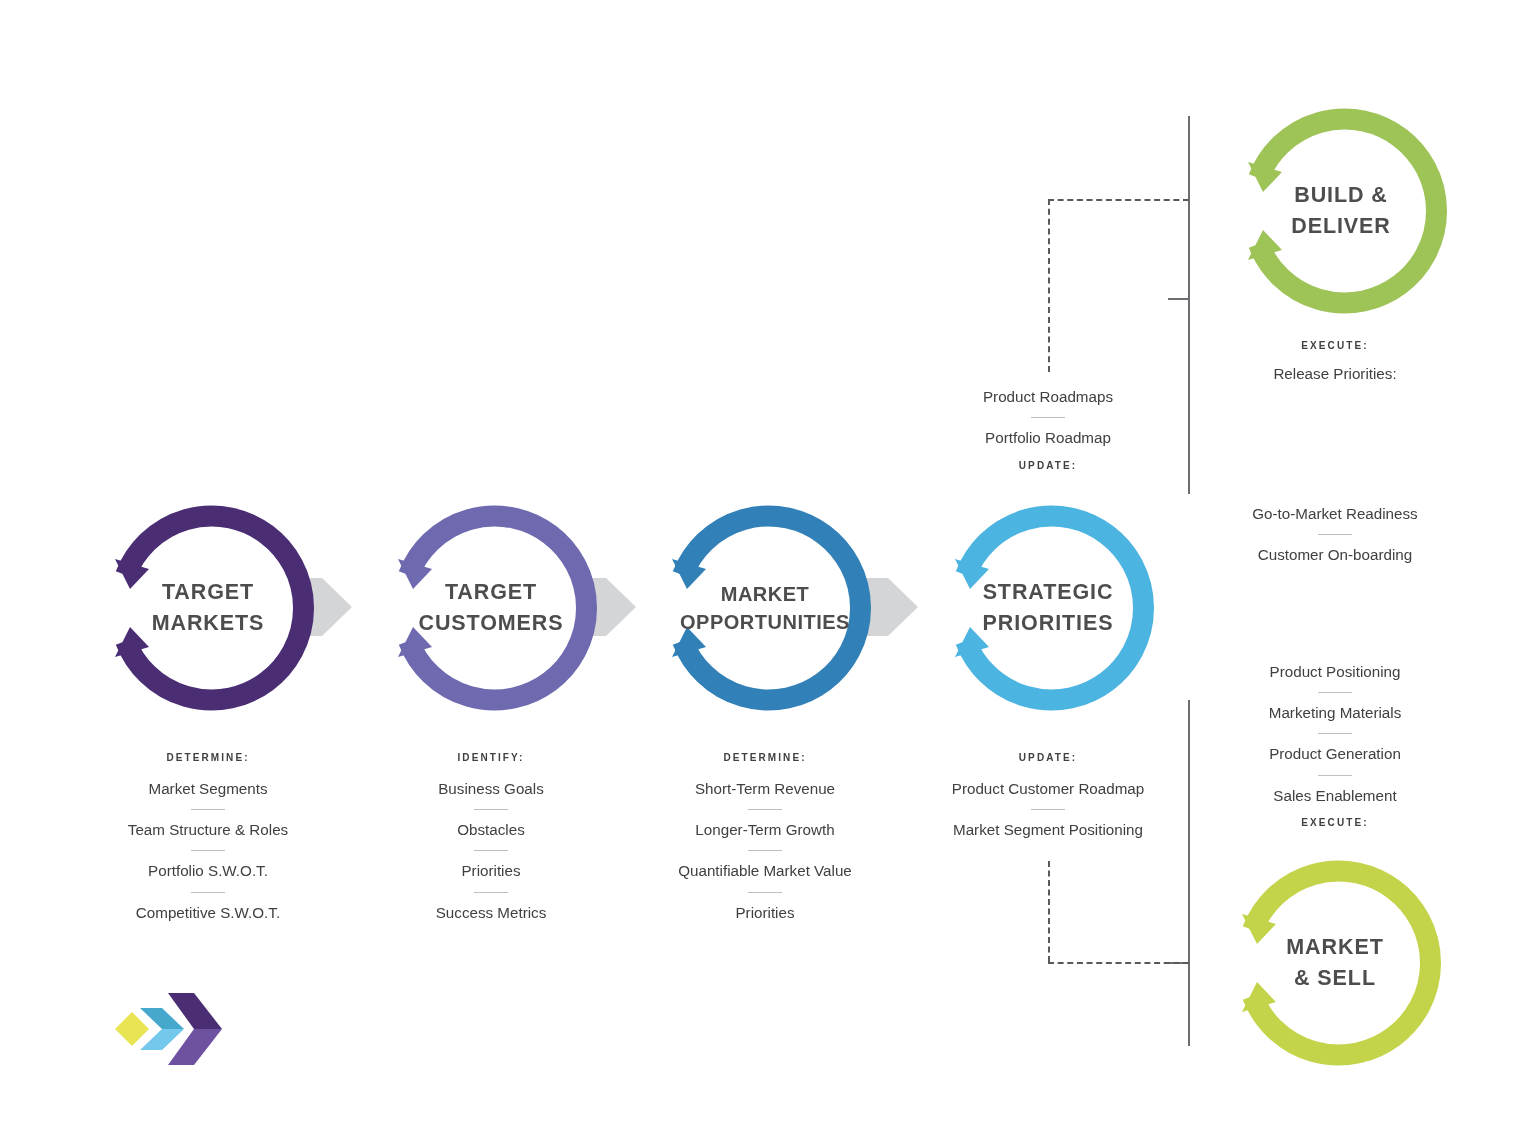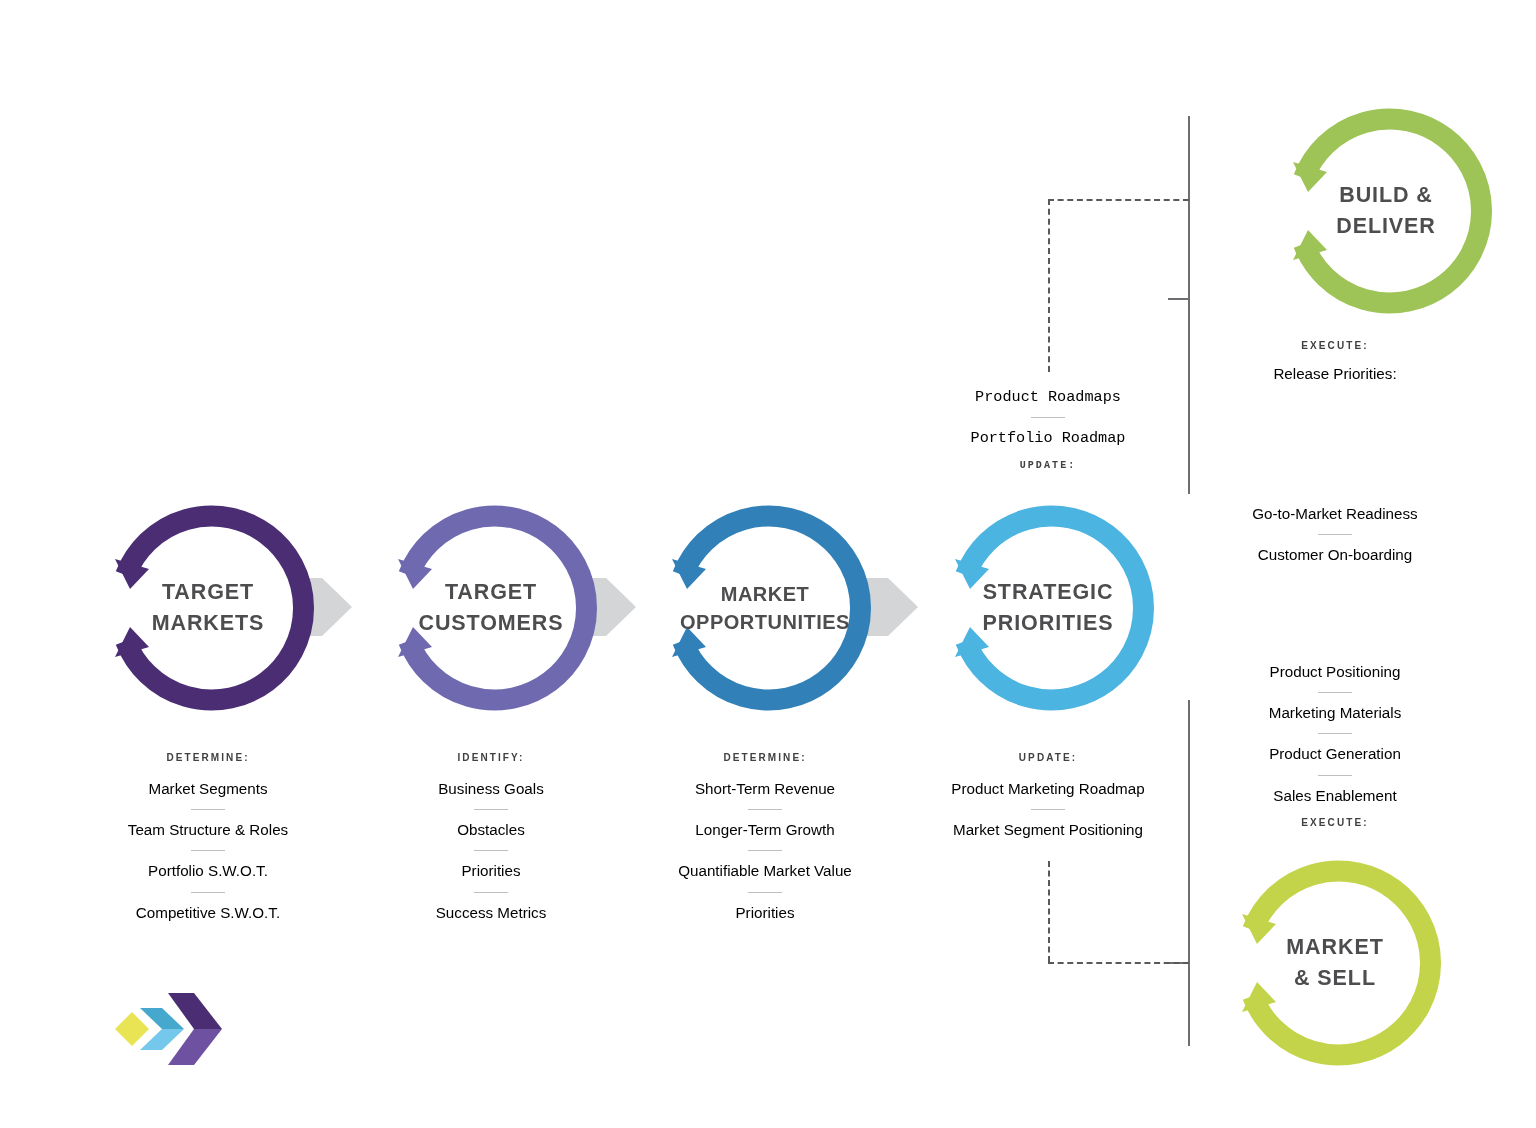--- a/index.html
+++ b/index.html
@@ -27,21 +27,21 @@
   
   .chev{position:absolute;width:56px;height:70px;}
 
   
   .col{position:absolute;width:300px;text-align:center;}
   .col .head{
     font-size:10px;font-weight:bold;letter-spacing:2.1px;
     color:#404040;margin:0 0 17px 0;text-transform:uppercase;
   }
   .col .head.below{margin:13px 0 0 0;}
-  .col .item{font-size:15.2px;color:#000000;line-height:1.2;white-space:nowrap;}
+  .col .item{font-size:15.2px;color:#404040;line-height:1.2;white-space:nowrap;}
   .col .sep{width:34px;height:1px;background:#bcbec0;margin:11px auto;}
 
   
   .vline{position:absolute;width:2px;background:#6d6e71;}
   .tick{position:absolute;height:2px;background:#6d6e71;}
   .dash-h{position:absolute;height:0;border-top:2.5px dashed #58595b;}
   .dash-v{position:absolute;width:0;border-left:2.5px dashed #58595b;}
 
   
   .cycle{position:absolute;width:200px;height:80px;}
@@ -114,21 +114,21 @@
   <div class="node" style="left:943px;top:503px;">
     <svg viewBox="0 0 210 210">
       <path d="M 22.6 72.1 A 92 92 0 1 1 22.6 137.9" fill="none" stroke="#4cb4e0" stroke-width="21" stroke-linecap="butt"></path>
       <polygon points="12,56 46,66 27,86" fill="#4cb4e0"></polygon>
       <polygon points="12,154 46,144 27,124" fill="#4cb4e0"></polygon>
     </svg>
     <div class="caption">STRATEGIC
 PRIORITIES</div>
   </div>
 
-  <div class="node" style="left:1281px;top:106px;">
+  <div class="node" style="left:1236px;top:106px;">
     <svg viewBox="0 0 210 210">
       <path d="M 22.6 72.1 A 92 92 0 1 1 22.6 137.9" fill="none" stroke="#9ec356" stroke-width="21" stroke-linecap="butt"></path>
       <polygon points="12,56 46,66 27,86" fill="#9ec356"></polygon>
       <polygon points="12,154 46,144 27,124" fill="#9ec356"></polygon>
     </svg>
     <div class="caption">BUILD &amp;
 DELIVER</div>
   </div>
 
   <div class="node" style="left:1230px;top:858px;">
@@ -167,30 +167,30 @@
     <div class="head">DETERMINE:</div>
     <div class="item">Short-Term Revenue</div>
     <div class="sep"></div>
     <div class="item">Longer-Term Growth</div>
     <div class="sep"></div>
     <div class="item">Quantifiable Market Value</div>
     <div class="sep"></div>
     <div class="item">Priorities</div>
   </div>
 
-  <div class="col" style="left:898px;top:388px;font-family:Liberation Mono, monospace;">
+  <div class="col" style="left:898px;top:388px;">
     <div class="item">Product Roadmaps</div>
     <div class="sep"></div>
     <div class="item">Portfolio Roadmap</div>
     <div class="head below">UPDATE:</div>
   </div>
 
   <div class="col" style="left:898px;top:752px;">
     <div class="head">UPDATE:</div>
-    <div class="item">Product Marketing Roadmap</div>
+    <div class="item">Product Customer Roadmap</div>
     <div class="sep"></div>
     <div class="item">Market Segment Positioning</div>
   </div>
 
   <div class="vline" style="left:1188px;top:116px;height:378px;"></div>
   <div class="tick" style="left:1168px;top:298px;width:22px;"></div>
   <div class="vline" style="left:1188px;top:700px;height:346px;"></div>
   <div class="tick" style="left:1168px;top:962px;width:22px;"></div>
 
   <div class="dash-v" style="left:1048px;top:199px;height:173px;"></div>

